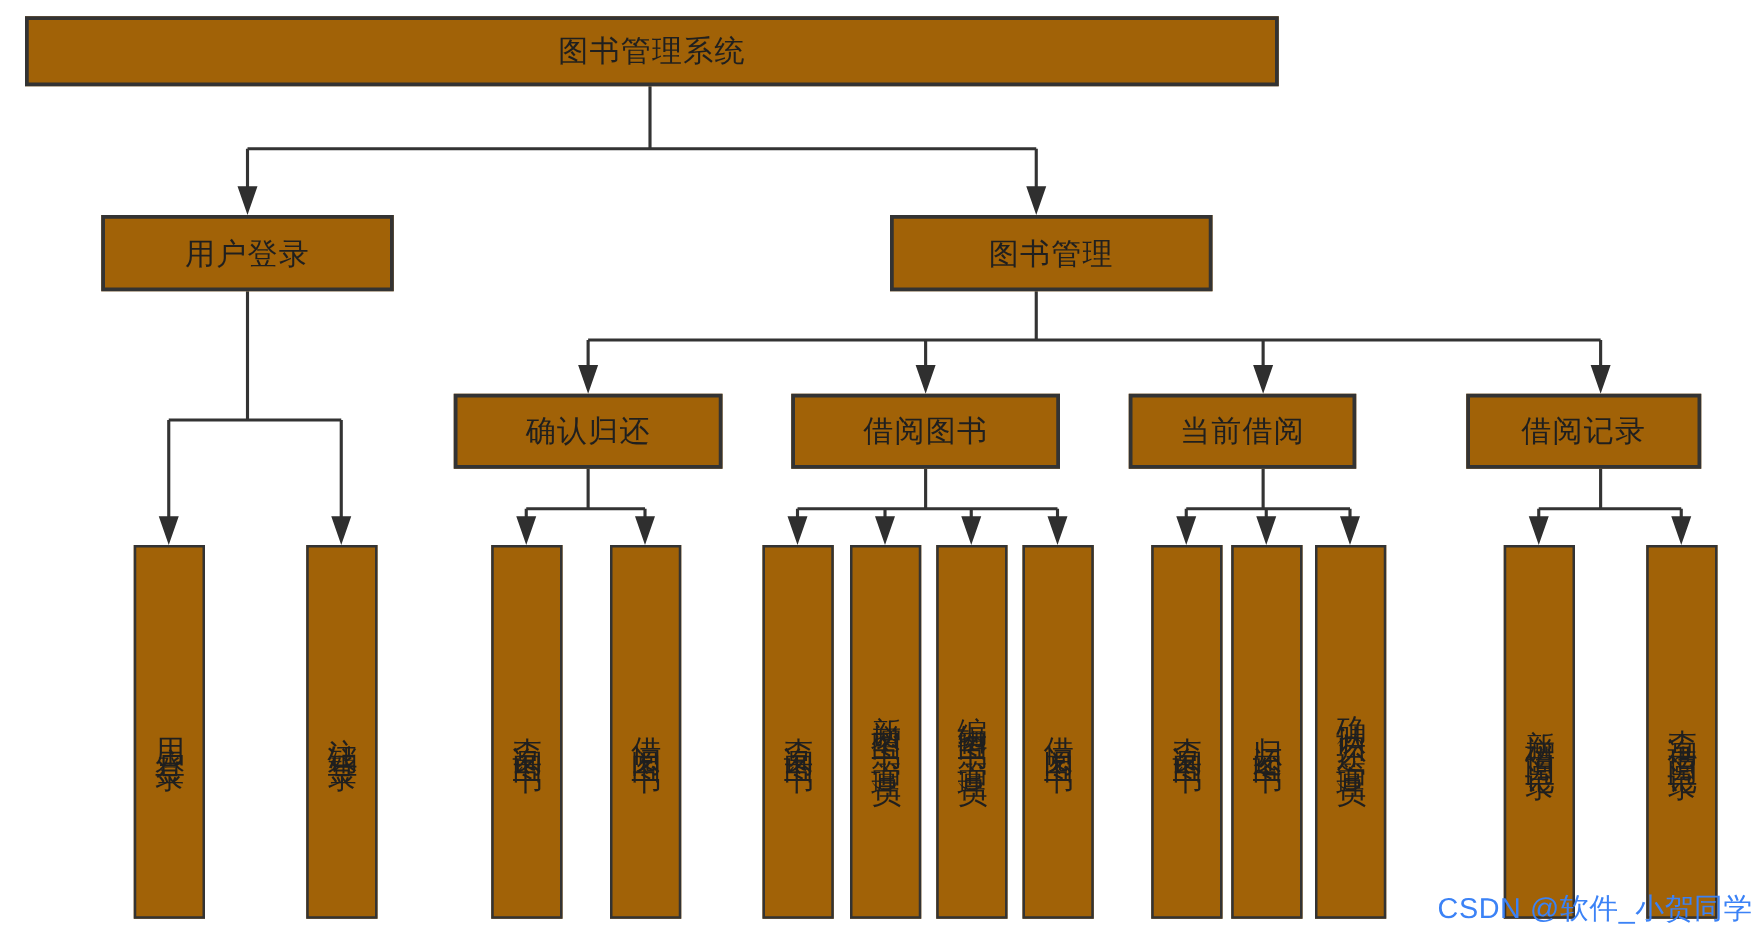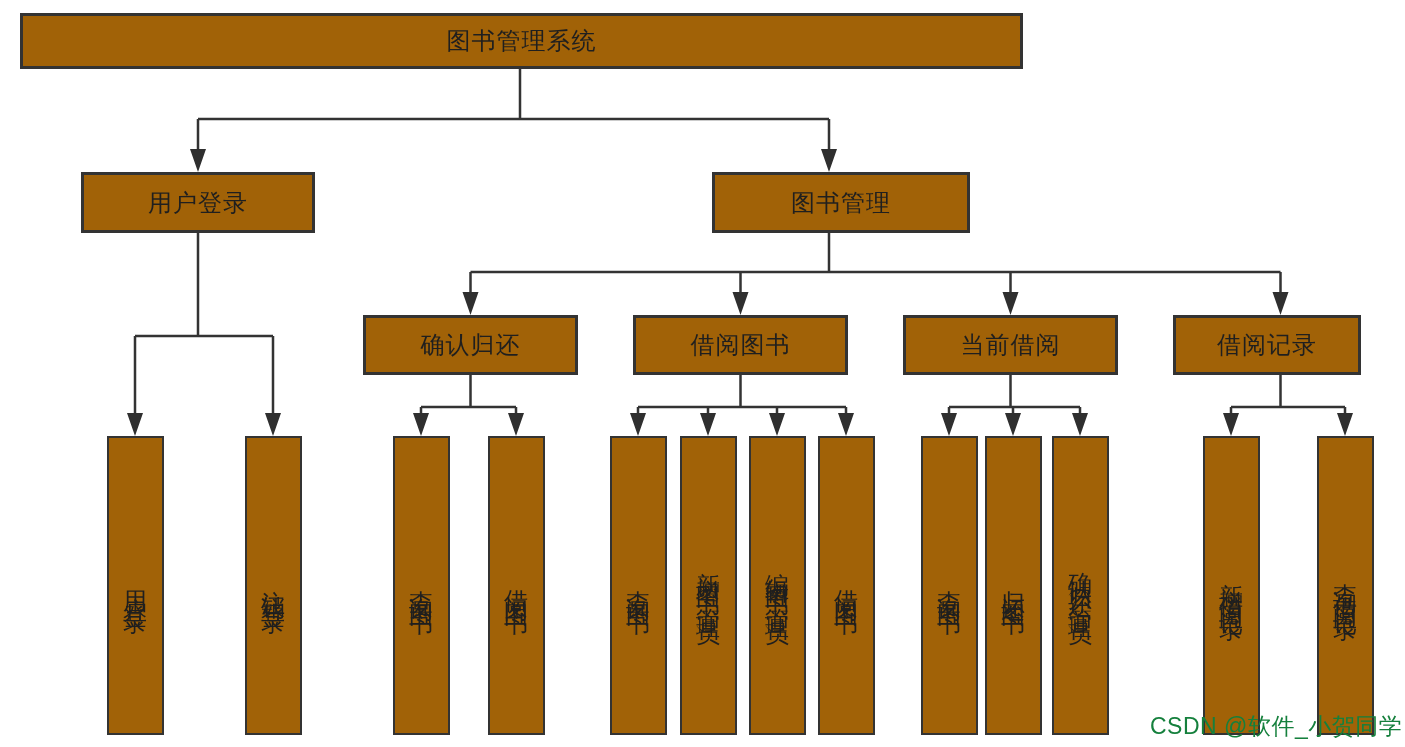--- a/index.html
+++ b/index.html
@@ -31,21 +31,21 @@
     text-orientation: mixed;
     font-size: 24px;
     letter-spacing: 0.3em;
     line-height: 1;
     white-space: nowrap;
   }
   .watermark {
     position: absolute;
     left: 1150px; top: 711px;
     font-size: 23px;
-    color: #15803d;
+    color: #3b82f6;
     letter-spacing: 0.5px;
     white-space: nowrap;
     z-index: 5;
   }
 </style>
 </head>
 <body>
 
 <div class="canvas">
 
@@ -82,21 +82,21 @@
   <div class="box hbox" style="left:712px;top:172px;width:258px;height:61px">
     <span>图书管理</span>
   </div>
 
   <div class="box hbox" style="left:363px;top:315px;width:215px;height:60px">
     <span>确认归还</span>
   </div>
   <div class="box hbox" style="left:633px;top:315px;width:215px;height:60px">
     <span>借阅图书</span>
   </div>
-  <div class="box hbox" style="left:903px;top:315px;width:215px;height:60px">
+  <div class="box hbox" style="left:903px;top:315px;width:182px;height:60px">
     <span>当前借阅</span>
   </div>
   <div class="box hbox" style="left:1173px;top:315px;width:188px;height:60px">
     <span>借阅记录</span>
   </div>
 
   <div class="box vbox" style="left:106.5px;top:436px;width:57px;height:299px">
     <span>用户登录</span>
   </div>
   <div class="box vbox" style="left:244.5px;top:436px;width:57px;height:299px">

